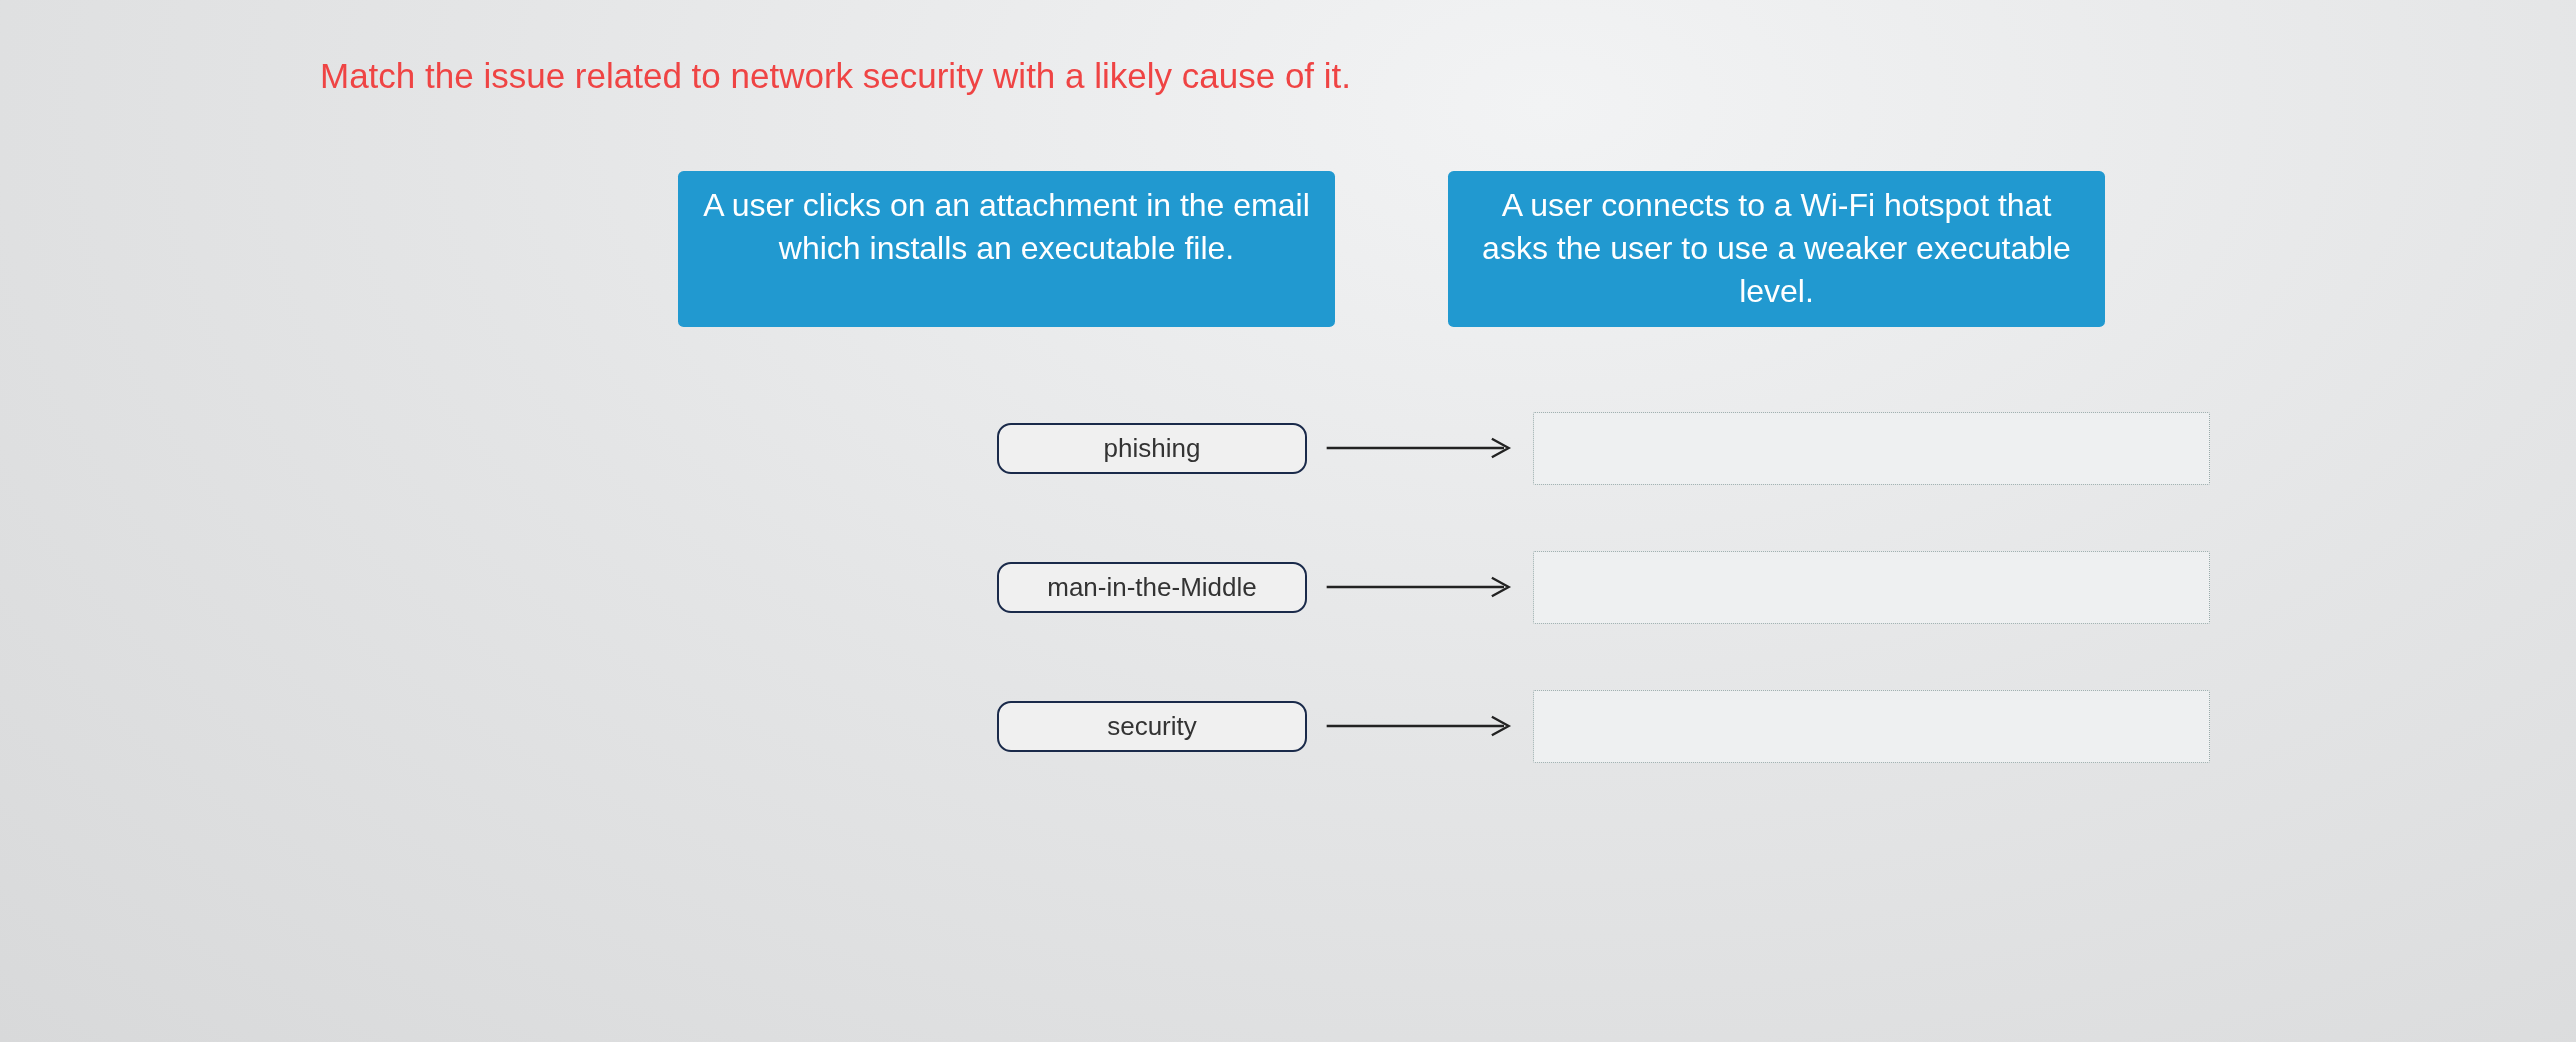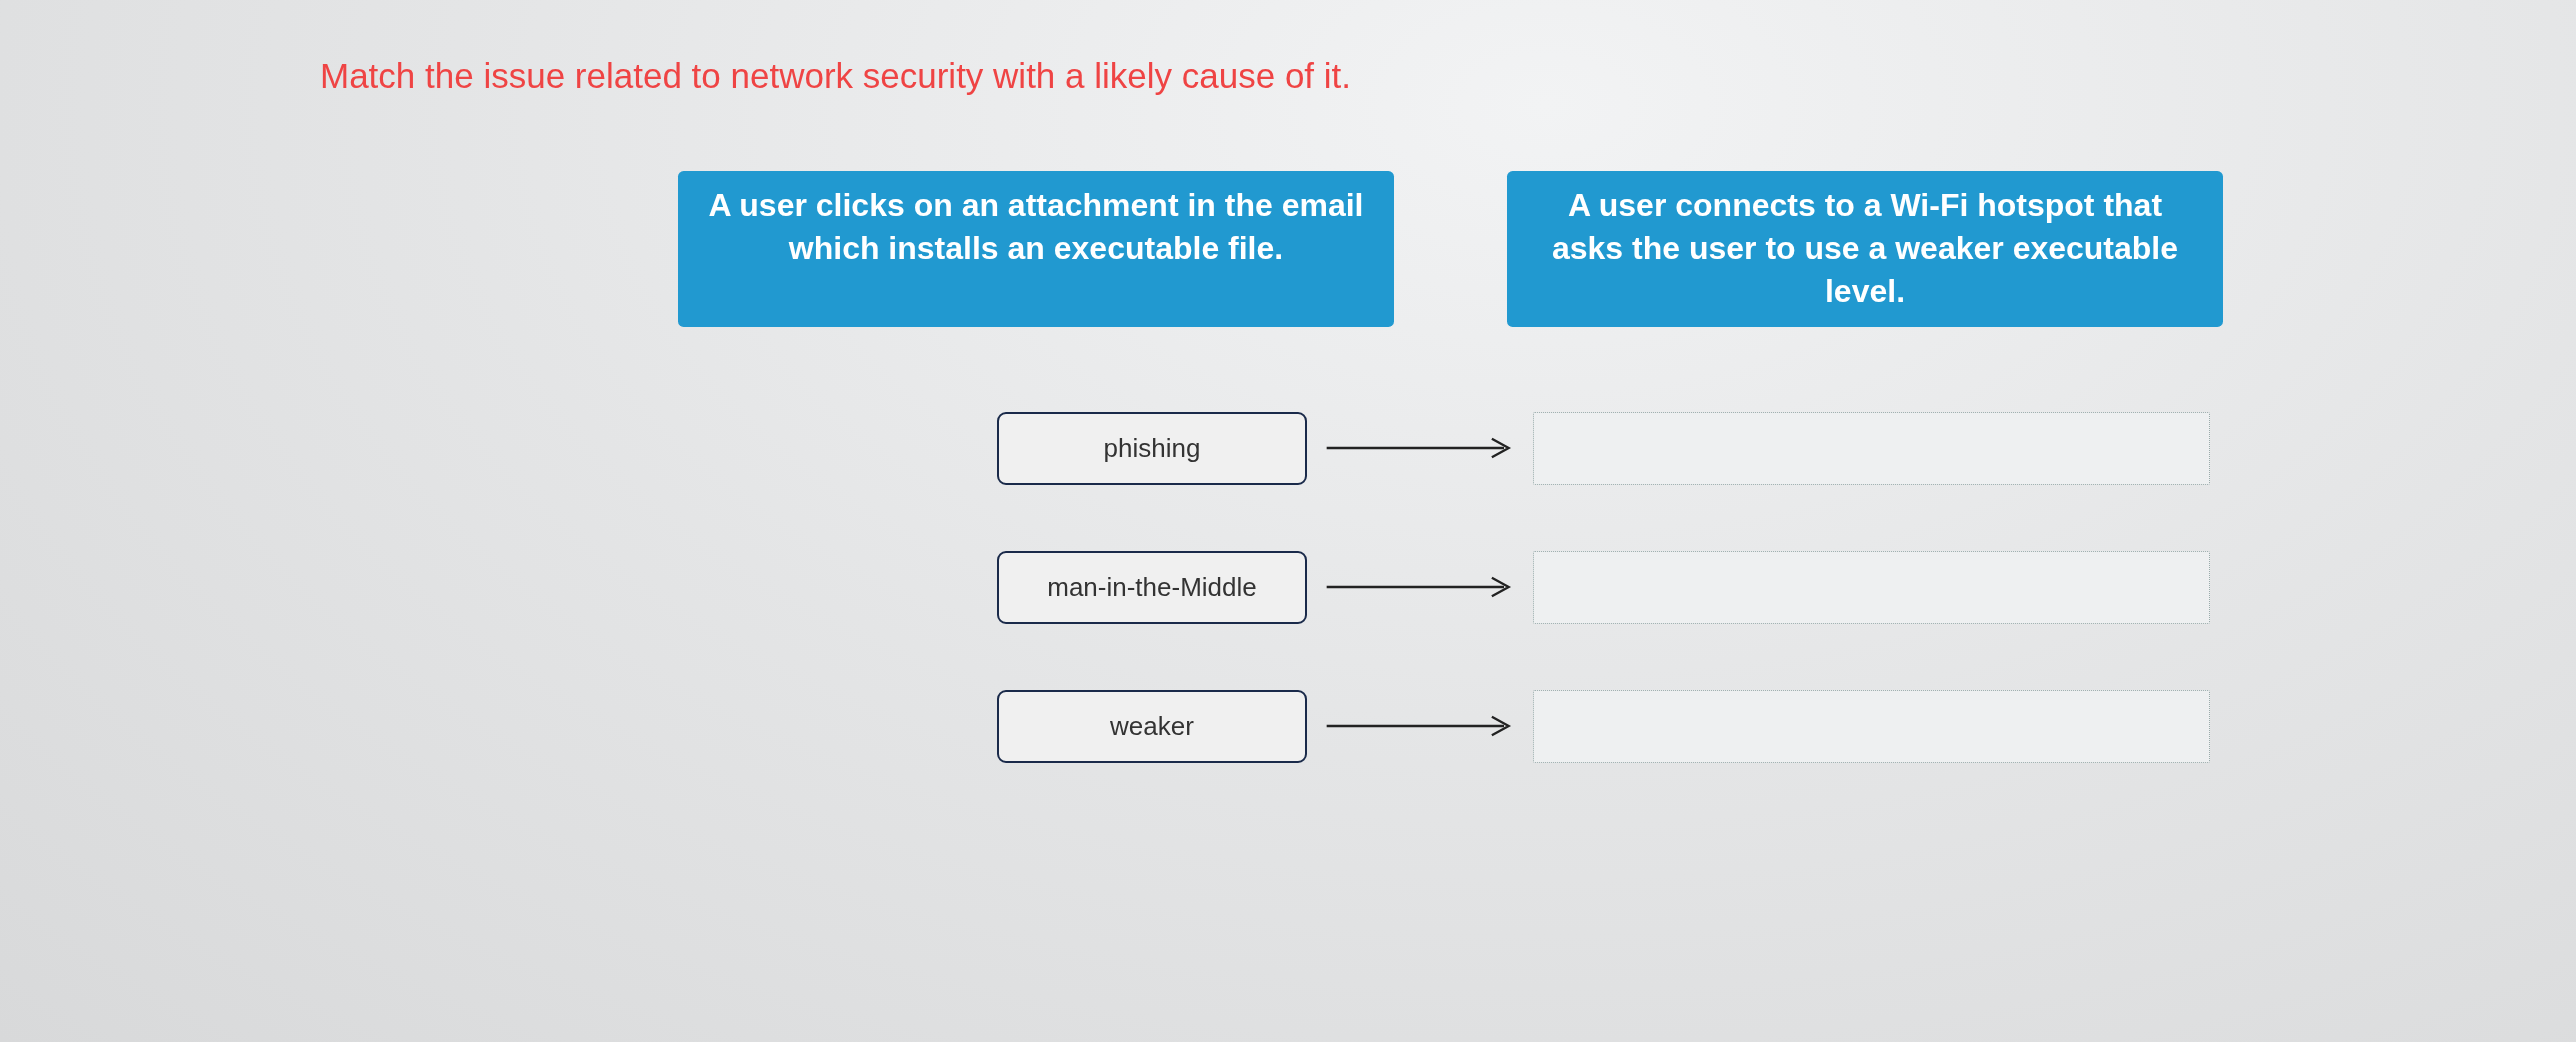--- a/index.html
+++ b/index.html
@@ -34,43 +34,42 @@
       display: flex;
       gap: 113px;
     }
     .draggable-card {
       background: #2199d0;
       color: #fff;
       font-size: 32px;
       text-align: center;
       padding: 13px 21px;
       border-radius: 5.6px;
-      width: 716px;
+      width: 657px;
       line-height: 1.35;
       cursor: move;
       user-select: none;
-      font-weight: bold;
     }
     .match-section {
       padding-left: 677px;
       margin-top: 85px;
       display: flex;
       flex-direction: column;
       gap: 66px;
     }
     .match-row {
       display: flex;
       align-items: center;
     }
     .term-box {
       border: 2.8px solid #1a2a4a;
-      border-radius: 9px;
+      border-radius: 14px;
       background: #f0f0f0;
       width: 310px;
-      height: 73px;
+      height: 51px;
       display: flex;
       align-items: center;
       justify-content: center;
       font-size: 26px;
       color: #333;
     }
     .arrow {
       width: 226px;
       display: flex;
       align-items: center;
@@ -121,21 +120,21 @@
       <div class="arrow">
         <svg viewBox="0 0 210 30">
           <line x1="5" y1="15" x2="195" y2="15" stroke="#222" stroke-width="2.5"></line>
           <polyline points="182,5 200,15 182,25" fill="none" stroke="#222" stroke-width="2.5"></polyline>
         </svg>
       </div>
       <div class="drop-target"></div>
     </div>
 
     <div class="match-row">
-      <div class="term-box">weaker</div>
+      <div class="term-box">security</div>
       <div class="arrow">
         <svg viewBox="0 0 210 30">
           <line x1="5" y1="15" x2="195" y2="15" stroke="#222" stroke-width="2.5"></line>
           <polyline points="182,5 200,15 182,25" fill="none" stroke="#222" stroke-width="2.5"></polyline>
         </svg>
       </div>
       <div class="drop-target"></div>
     </div>
 
   </div>

